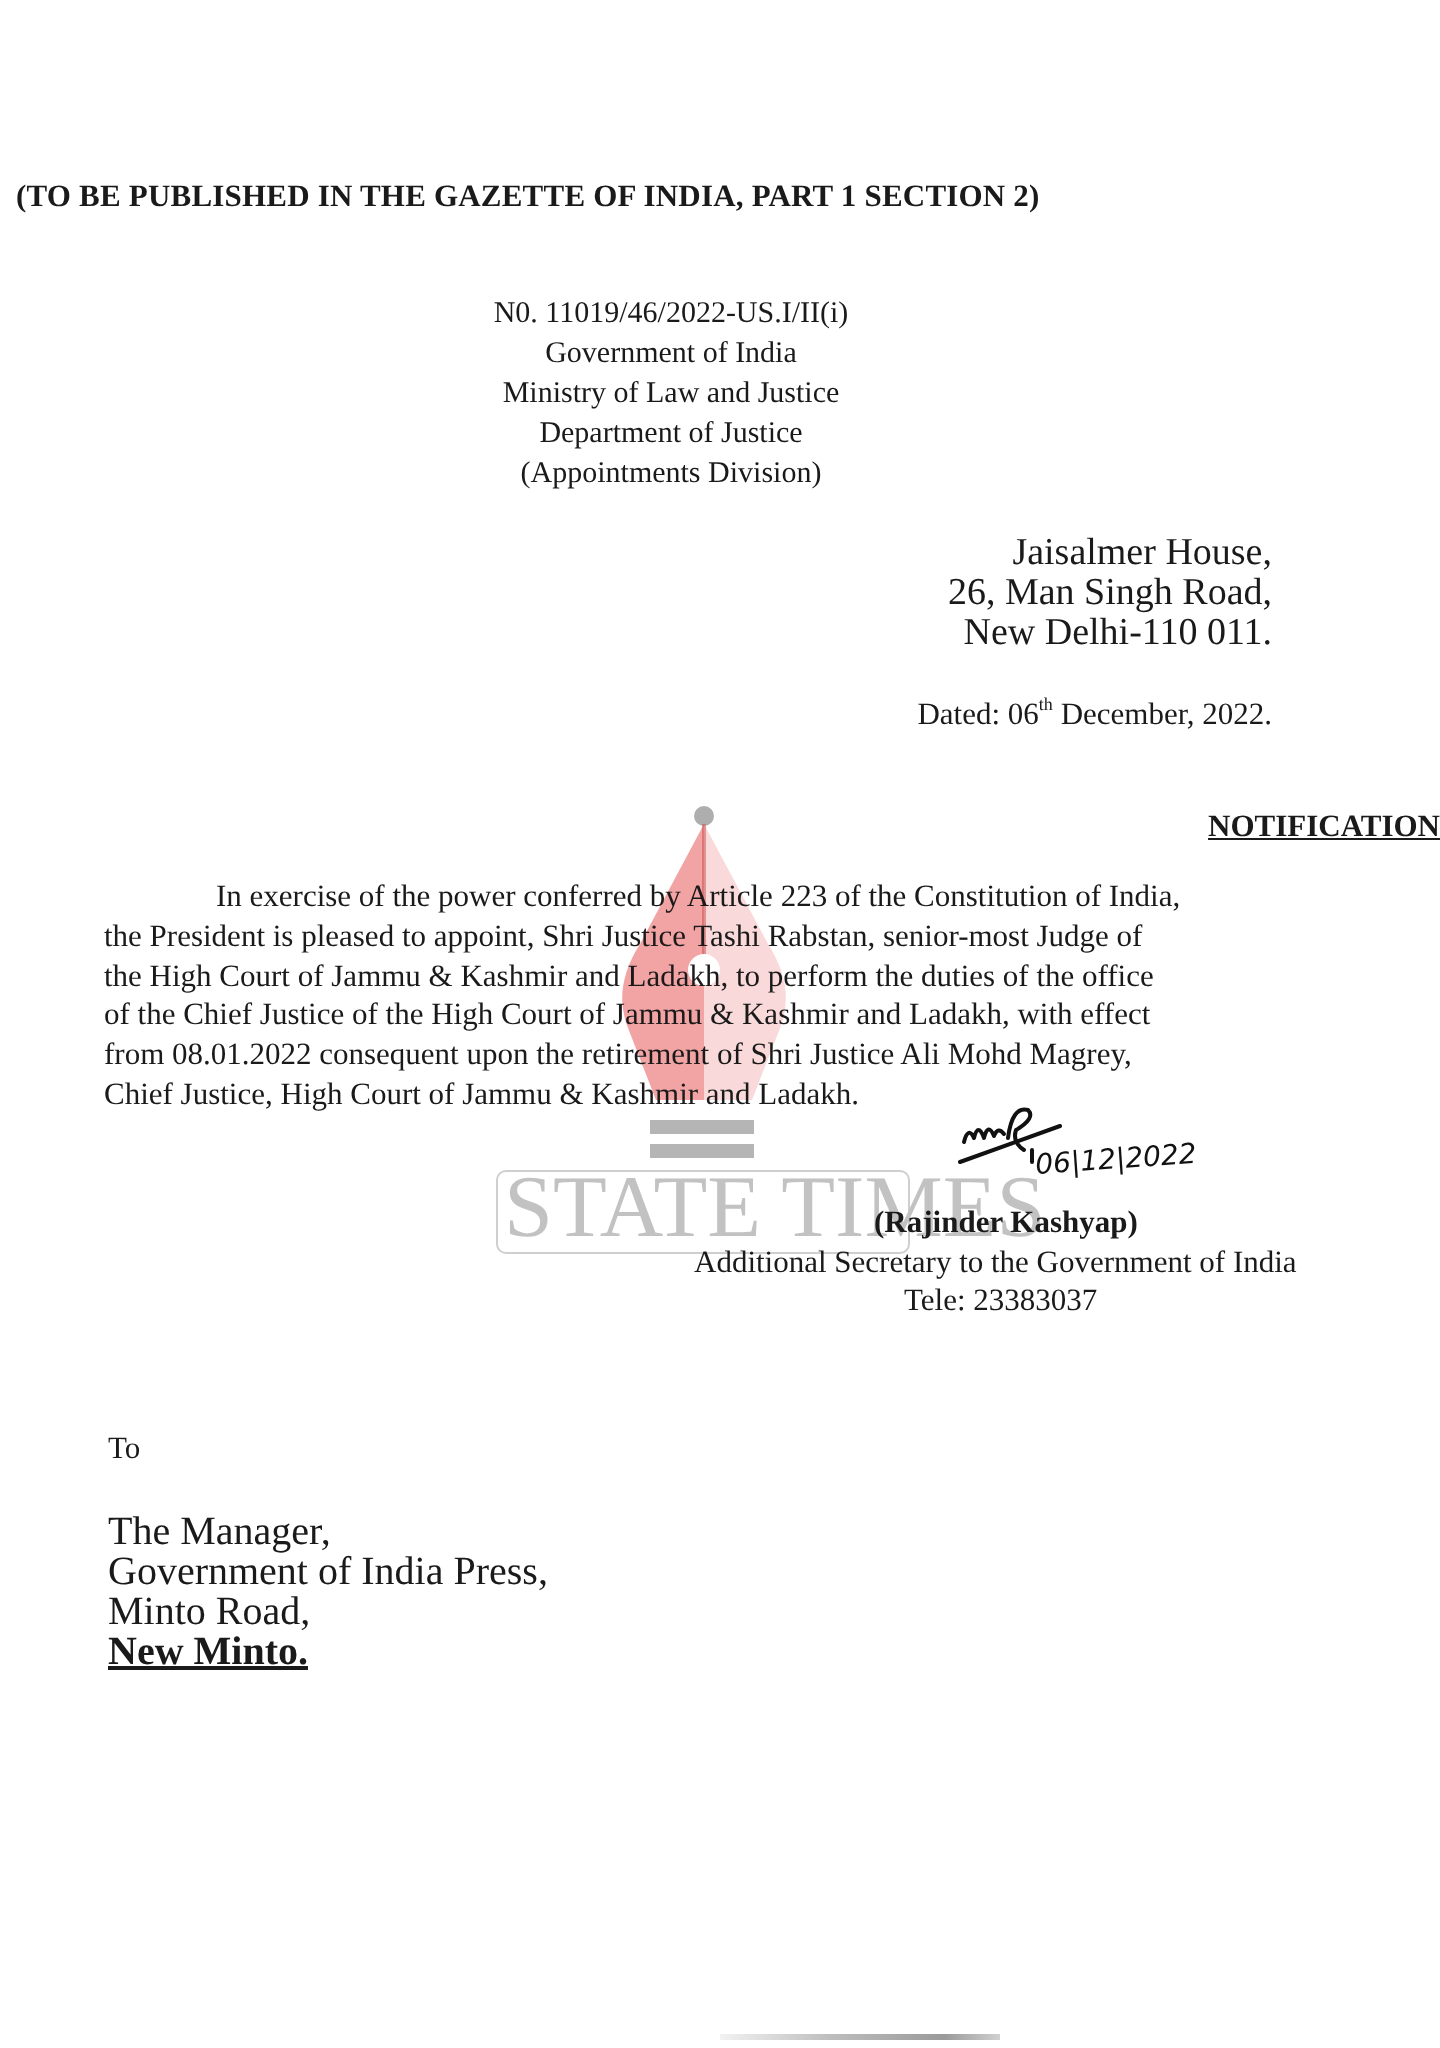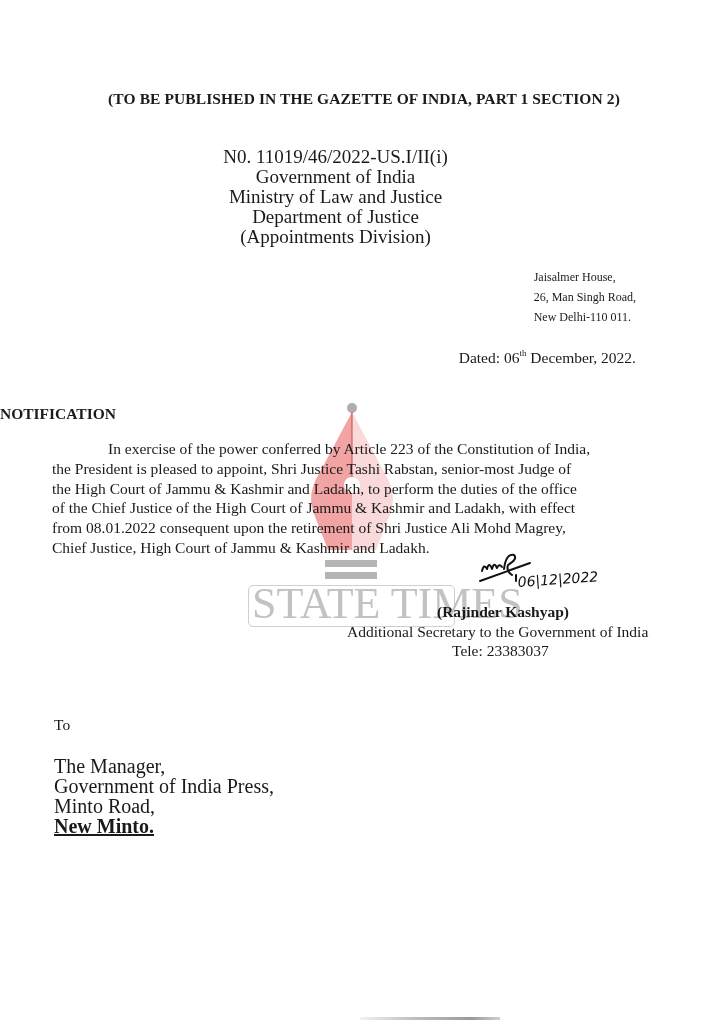--- a/index.html
+++ b/index.html
@@ -19,54 +19,55 @@
       position: absolute;
       left: 0; top: 0;
       width: 720px;
       height: 1024px;
       background: #ffffff;
     }
     .abs { position: absolute; }
     .gazette-header {
       left: 0; width: 720px;
       top: 90px;
-      text-align: center;
       font-weight: bold;
       font-size: 15.5px;
       letter-spacing: 0.1px;
       padding-left: 8px;
       box-sizing: border-box;
     }
     .ref-block {
       left: 0; width: 671px;
       top: 147px;
       text-align: center;
-      font-size: 19px;
+      font-size: 15px;
       line-height: 20px;
     }
     .ref-block div { white-space: nowrap; }
     .address-block {
       right: 84px;
       top: 267px;
-      font-size: 12px;
+      text-align: right;
+      font-size: 19px;
       line-height: 20px;
     }
     .dated {
       right: 84px;
       top: 349px;
       font-size: 15.5px;
       white-space: nowrap;
     }
     .dated sup { font-size: 9px; vertical-align: 7px; line-height: 0; }
     .notification-title {
       left: 0; width: 720px;
       top: 405px;
-      text-align: left;
-      font-weight: bold;
-      font-size: 15.5px;
+      text-align: right;
+      font-weight: bold;
+      font-size: 15.5px;
+      text-decoration: underline;
       z-index: 3;
     }
     .body-para {
       left: 52px;
       width: 588px;
       top: 439px;
       font-size: 15.5px;
       line-height: 19.8px;
       z-index: 3;
     }

